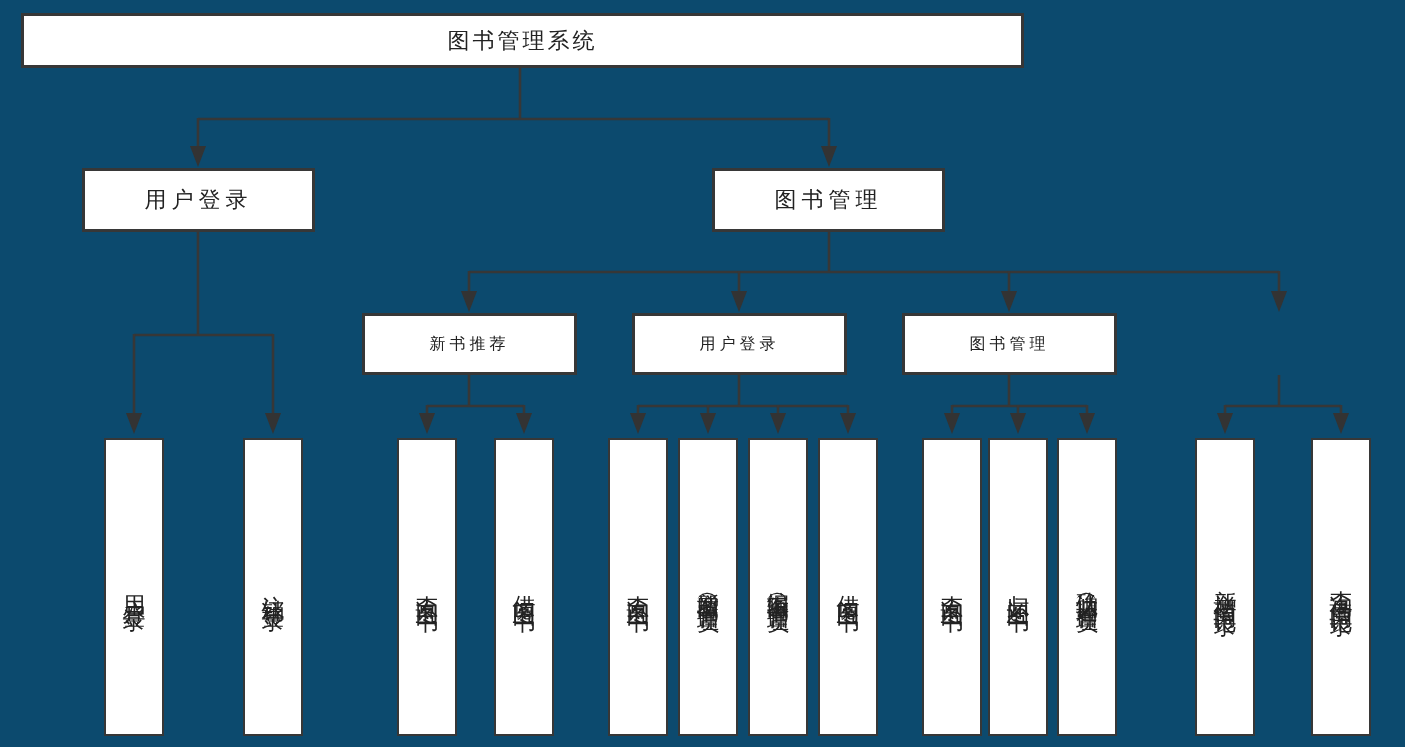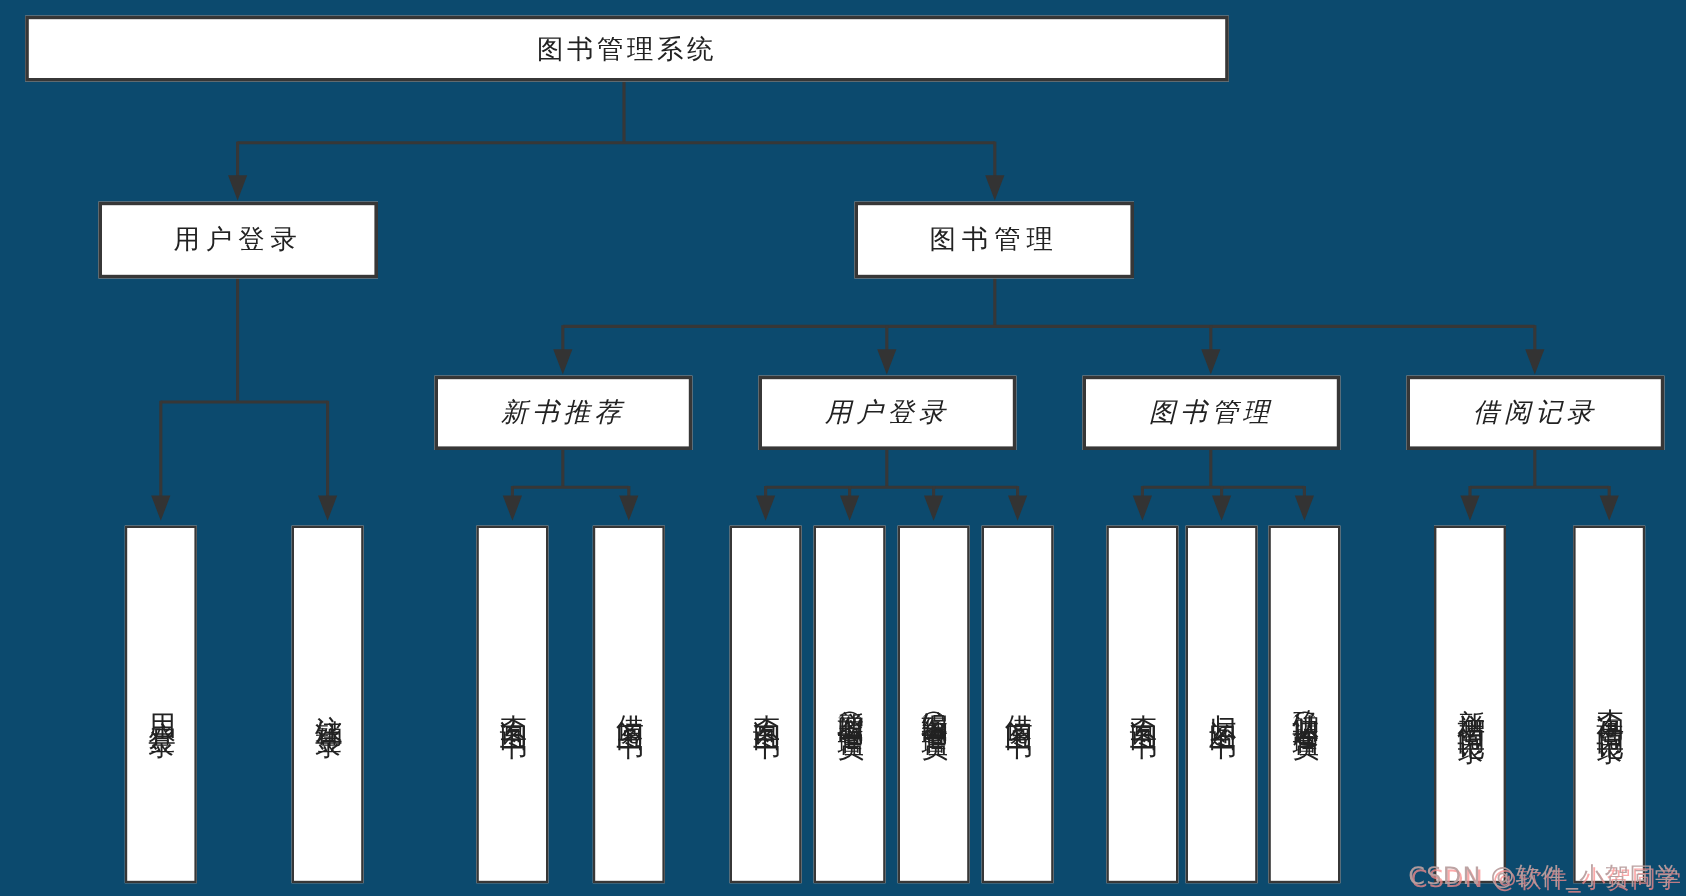--- a/index.html
+++ b/index.html
@@ -49,24 +49,23 @@
   .lvl2 {
     top: 168px;
     width: 233px; height: 64px;
     font-size: 22px;
     letter-spacing: 5px;
     font-weight: 500;
   }
   .lvl3 {
     top: 313px;
     width: 215px; height: 62px;
-    font-size: 22px;
+    font-size: 16px;
     letter-spacing: 4px;
     font-weight: 500;
-    font-style: italic;
   }
   .leaf {
     top: 438px;
     width: 60px; height: 298px;
     border-width: 2.5px;
     font-size: 23px;
   }
   .leaf span {
     writing-mode: vertical-rl;
     text-orientation: mixed;
@@ -171,21 +170,20 @@
   </svg>
 
   <div class="node root">图书管理系统</div>
 
   <div class="node lvl2" style="left:82px">用户登录</div>
   <div class="node lvl2" style="left:712px">图书管理</div>
 
   <div class="node lvl3" style="left:362px">新书推荐</div>
   <div class="node lvl3" style="left:632px">用户登录</div>
   <div class="node lvl3" style="left:902px">图书管理</div>
-  <div class="node lvl3" style="left:1172px">借阅记录</div>
 
   <div class="node leaf" style="left:104px">
     <span>用户登录</span>
   </div>
   <div class="node leaf" style="left:243px">
     <span>注销登录</span>
   </div>
 
   <div class="node leaf" style="left:397px">
     <span>查询图书</span>
@@ -217,15 +215,14 @@
     <span>确认归还（管理员）</span>
   </div>
 
   <div class="node leaf" style="left:1195px">
     <span>新增借阅记录</span>
   </div>
   <div class="node leaf" style="left:1311px">
     <span>查询借阅记录</span>
   </div>
 
-  <div id="watermark">CSDN @软件_小贺同学</div>
 
 </div>
 
 </body></html>

